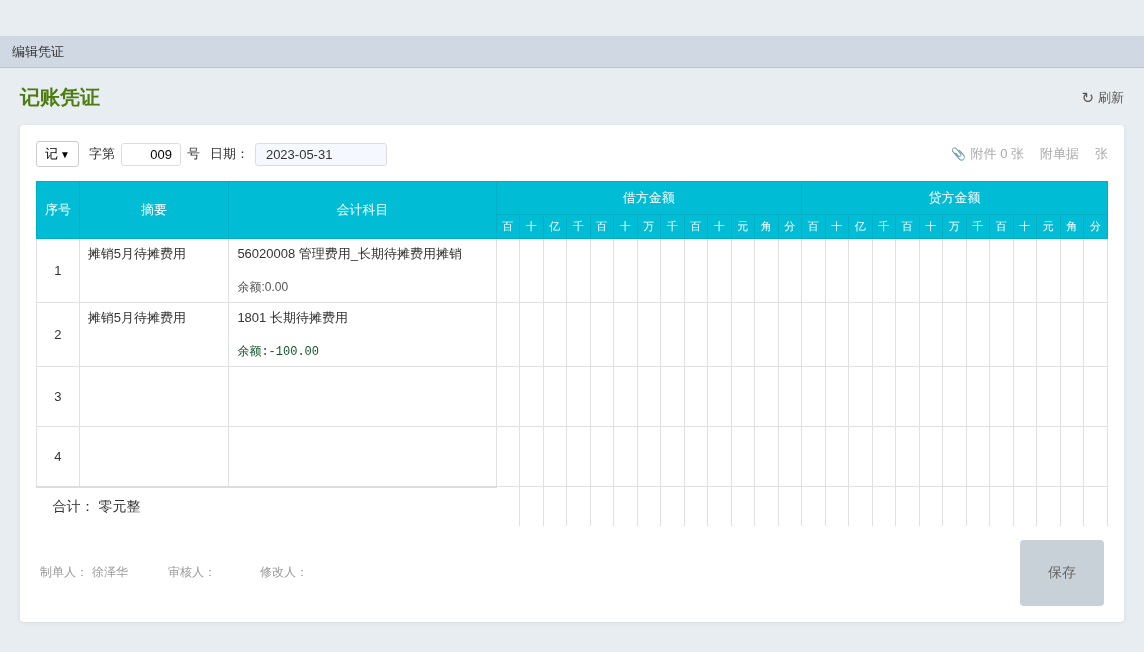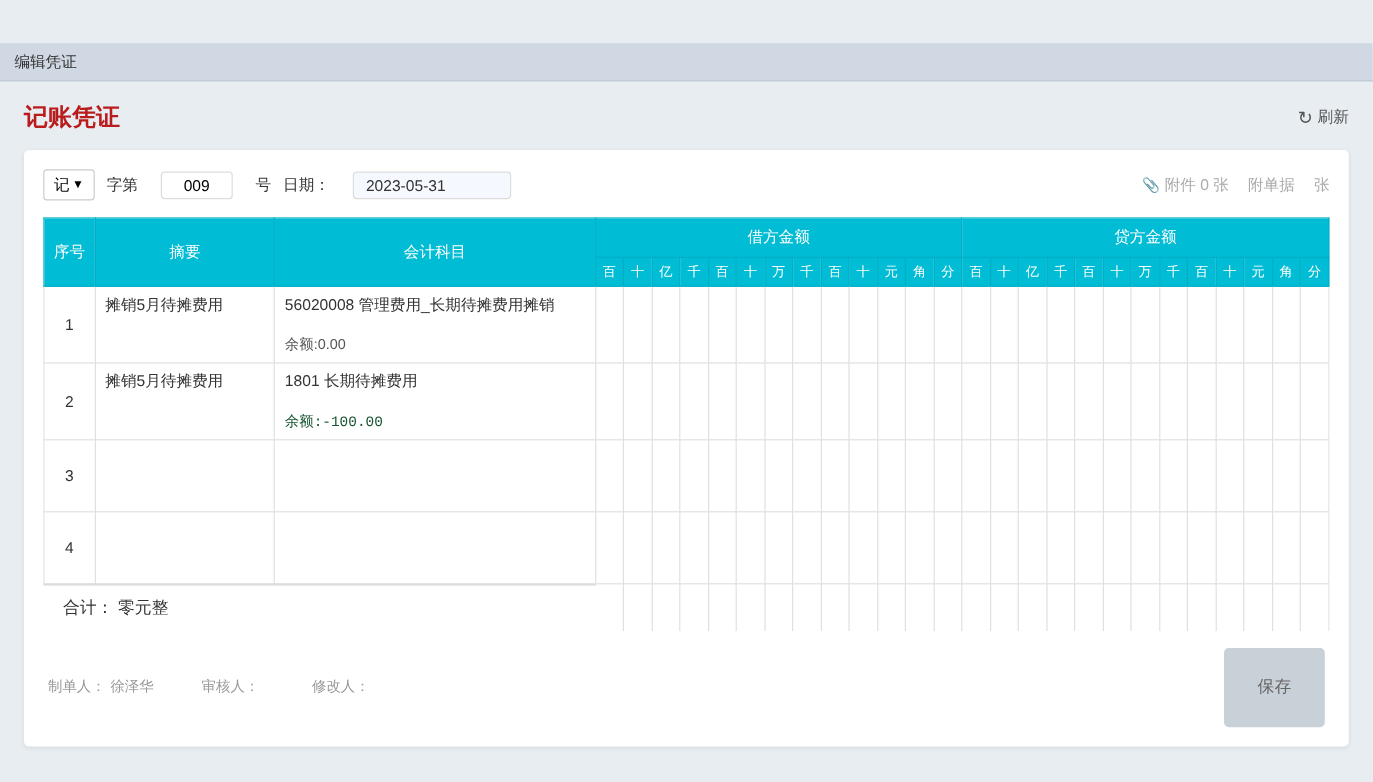--- a/index.html
+++ b/index.html
@@ -34,21 +34,21 @@
     .page-header {
       display: flex;
       justify-content: space-between;
       align-items: center;
       margin-bottom: 14px;
     }
 
     .page-title {
       font-size: 20px;
       font-weight: bold;
-      color: #b91c1c;
+      color: #4d7c0f;
     }
 
     .refresh-btn {
       display: flex;
       align-items: center;
       gap: 4px;
       color: #555;
       font-size: 13px;
       cursor: pointer;
       background: none;
@@ -83,31 +83,31 @@
       border-radius: 3px;
       padding: 3px 8px;
       background: #fff;
       cursor: pointer;
       font-size: 13px;
     }
 
     .field-group {
       display: flex;
       align-items: center;
-      gap: 19px;
+      gap: 6px;
       color: #333;
     }
 
     .field-input {
       border: 1px solid #ddd;
       border-radius: 3px;
       padding: 3px 8px;
       font-size: 13px;
       width: 60px;
-      text-align: center;
+      text-align: right;
     }
 
     .date-input {
       border: 1px solid #ddd;
       border-radius: 3px;
       padding: 3px 10px;
       font-size: 13px;
       width: 132px;
       background: #f5f9ff;
       color: #333;

